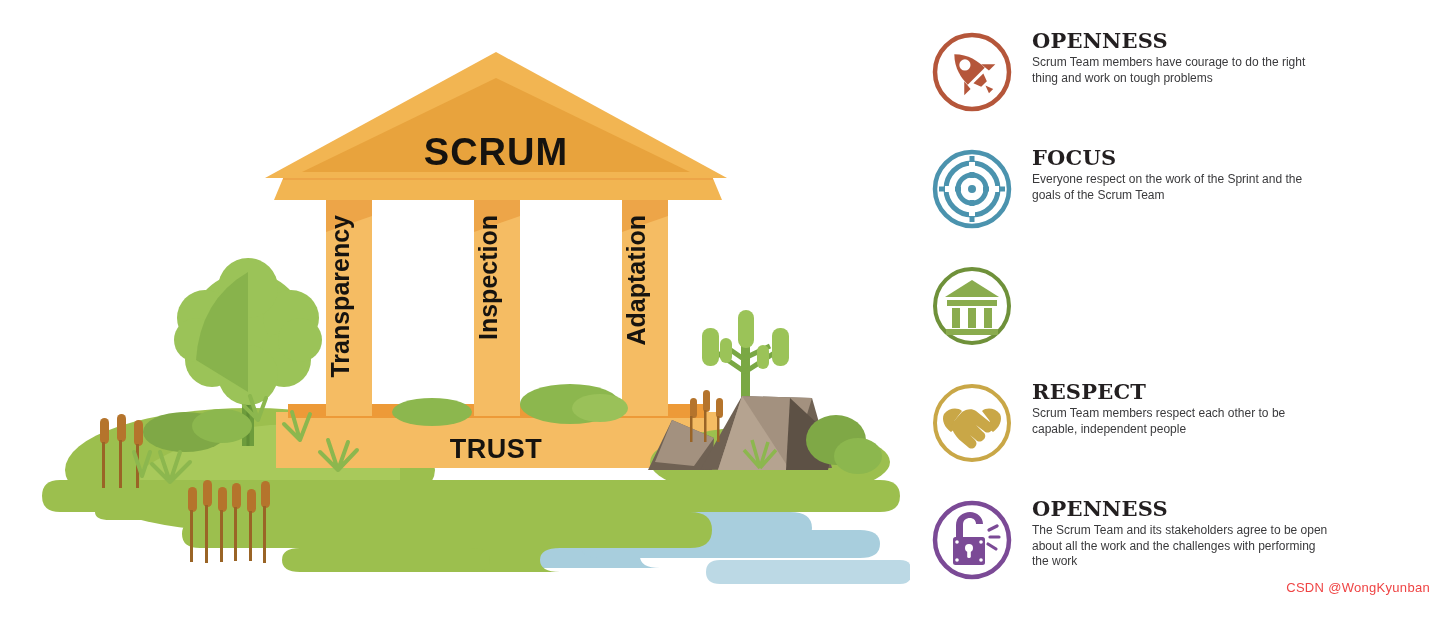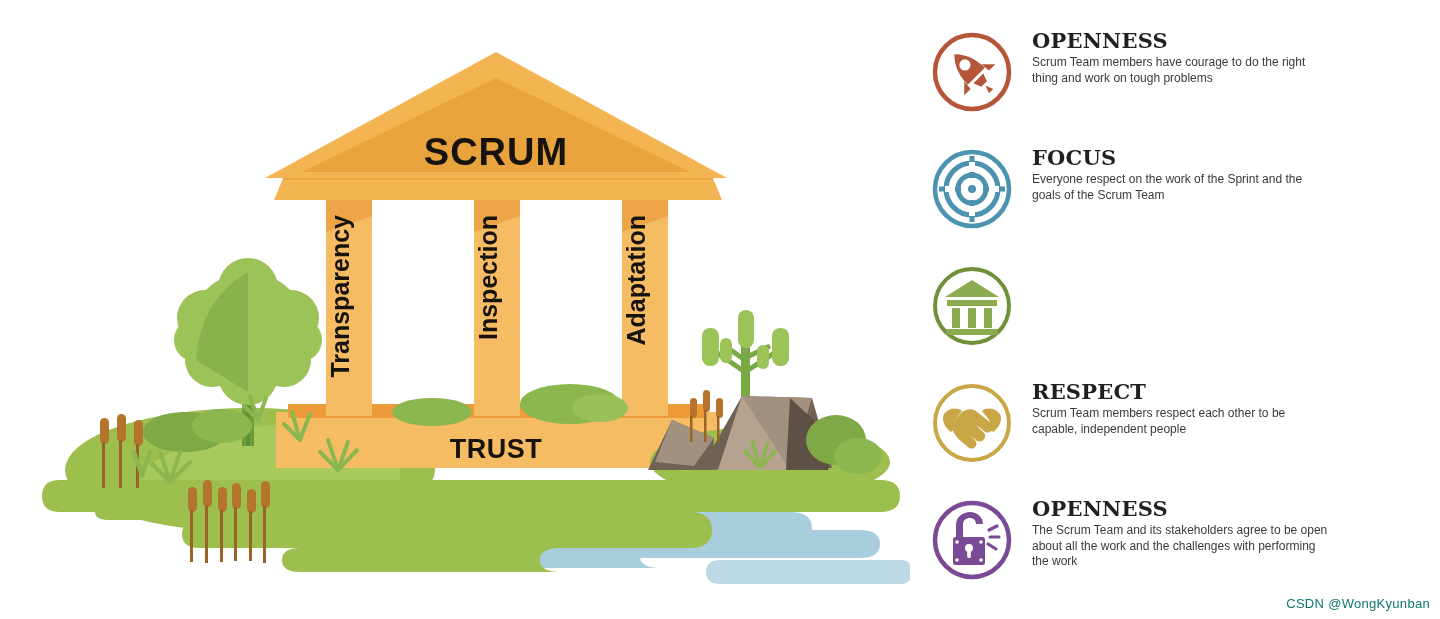--- a/index.html
+++ b/index.html
@@ -83,24 +83,24 @@
     line-height: 1.30;
     color: #3a3a3c;
     margin: 0;
     max-width: 300px;
   }
 
   
   .watermark {
     position: absolute;
     right: 10px;
-    bottom: 8px;
+    bottom: 24px;
     font-family: "Liberation Sans", sans-serif;
     font-size: 13px;
-    color: #0f766e;
+    color: #ef4444;
     letter-spacing: 0.3px;
     white-space: nowrap;
   }
 
   .pillar-label {
     font-family: "Liberation Sans", sans-serif;
     font-weight: bold;
     font-size: 25px;
     fill: #16130f;
   }

